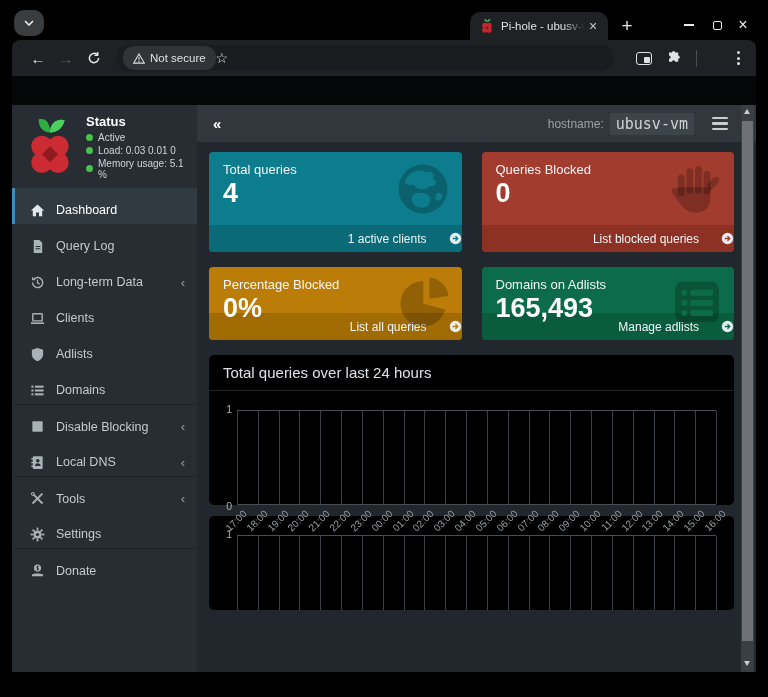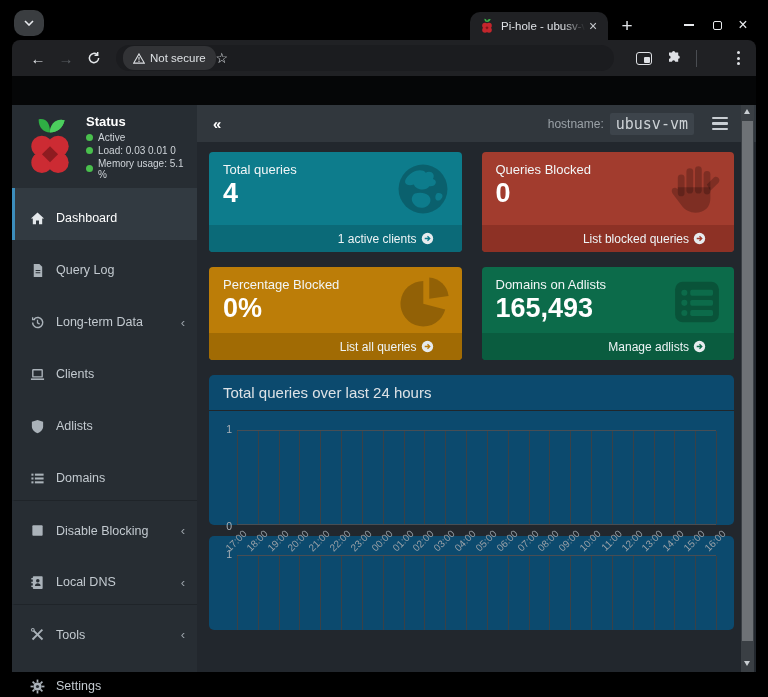--- a/index.html
+++ b/index.html
@@ -55,21 +55,21 @@
          font-size:19px;letter-spacing:.2px;}
   .brand b{font-weight:700;} .brand span{font-weight:300;}
   .status-panel{height:83px;display:flex;align-items:center;padding:6px 8px 6px 12px;}
   .status-logo{width:52px;height:62px;flex:0 0 auto;margin-right:10px;}
   .status-info{flex:1;}
   .status-title{font-size:13px;font-weight:700;color:#fff;margin-bottom:3px;}
   .status-row{font-size:10px;color:#cfd4d9;display:flex;align-items:center;margin-top:2px;}
   .dot{width:7px;height:7px;border-radius:50%;background:#49c04d;margin-right:5px;flex:0 0 auto;}
 
   .menu{margin:0;padding:0;list-style:none;}
-  .menu-item{height:52px;display:flex;align-items:center;padding:8px 12px 0 15px;
+  .menu-item{height:36px;display:flex;align-items:center;padding:8px 12px 0 15px;
              font-size:12.5px;color:#c3cad0;cursor:pointer;border-left:3px solid transparent;}
   .menu-item .mi-icon{width:15px;height:15px;margin-right:11px;color:#aab2b9;display:flex;flex:0 0 auto;}
   .menu-item.active{background:#323a41;border-left-color:#3c8dbc;color:#fff;}
   .menu-item.active .mi-icon{color:#e4e8eb;}
   .menu-item.group-start{border-top:1px solid #1f2429;}
   .menu-chevron{margin-left:auto;font-size:13px;color:#9aa1a8;}
 
   .main{flex:1;display:flex;flex-direction:column;min-width:0;}
   .app-header{height:37px;background:#31373d;display:flex;align-items:center;padding:0 28px 0 16px;}
   .collapse-btn{color:#fff;font-size:15px;font-weight:700;cursor:pointer;}
@@ -80,30 +80,30 @@
   .burger i{width:16px;height:2.5px;background:#c9ced3;border-radius:1px;}
 
   .content{flex:1;background:#22272d;padding:10px 22px 0 12px;overflow:hidden;}
   .cards-row{display:flex;gap:20px;margin-bottom:15px;}
   .card{flex:1;border-radius:4px;overflow:hidden;position:relative;color:#fff;cursor:pointer;}
   .card.c0{--card:#0d7c8c;--cardf:#0b6a78;background:var(--card);}
   .card.c1{--card:#a23c2e;--cardf:#8d3125;background:var(--card);}
   .card.c2{--card:#bc7d08;--cardf:#a16b04;background:var(--card);}
   .card.c3{--card:#0c6b4a;--cardf:#0a5c3f;background:var(--card);}
   .card-body{padding:10px 14px;position:relative;}
-  .row1 .card-body{height:73px;} .row2 .card-body{height:66px;}
+  .row1 .card-body{height:73px;} .row2 .card-body{height:46px;}
   .card-title{font-size:13px;color:#f2f6f7;}
   .card-value{font-size:27px;font-weight:700;margin-top:3px;line-height:1;}
   .card-icon{position:absolute;right:10px;top:8px;width:58px;height:58px;}
   .row2 .card-icon{width:54px;height:54px;}
   .card-footer{height:27px;background:var(--cardf);display:flex;align-items:center;justify-content:flex-end;
-               padding:0 28px;font-size:12px;color:#eef4f6;gap:4px;}
+               padding:0 0;font-size:12px;color:#eef4f6;gap:22px;}
   .go-icon{width:13px;height:13px;display:flex;}
 
-  .panel{background:#0c4a6e;border-radius:5px;margin-bottom:11px;}
+  .panel{background:#000000;border-radius:5px;margin-bottom:11px;}
   .panel-header{padding:9px 14px;font-size:15px;color:#dde2e6;border-bottom:1px solid #20262b;}
   .panel.clipped{height:94px;overflow:hidden;}
   .chart{position:relative;margin:19px 14px 0 28px;height:95px;}
   .plot{position:absolute;left:0;right:4px;top:0;bottom:0;
         border-top:1px solid #474e55;border-bottom:1px solid #474e55;}
   .vline{position:absolute;top:0;bottom:0;width:1px;background:#3a4147;}
   .ytick{position:absolute;font-size:10.5px;color:#aab1b7;left:-17px;width:12px;text-align:right;}
   .ytick.top{top:-7px;} .ytick.bottom{bottom:-7px;}
   .xtick{position:absolute;top:100%;width:0;}
   .xtick span{position:absolute;right:-4px;top:4px;transform:rotate(-45deg);transform-origin:100% 0;
@@ -322,20 +322,31 @@
                     <rect x="7.1" y="0.6" width="1.8" height="3" transform="rotate(135 8 8)"></rect>
                     <rect x="7.1" y="0.6" width="1.8" height="3" transform="rotate(180 8 8)"></rect>
                     <rect x="7.1" y="0.6" width="1.8" height="3" transform="rotate(225 8 8)"></rect>
                     <rect x="7.1" y="0.6" width="1.8" height="3" transform="rotate(270 8 8)"></rect>
                     <rect x="7.1" y="0.6" width="1.8" height="3" transform="rotate(315 8 8)"></rect>
                   </g>
                   <circle cx="8" cy="8" r="1.7" fill="#272d33"></circle>
                 </svg>
               </span>
             <span>Settings</span>
+          </li>
+          <li class="menu-item group-start">
+            <span class="mi-icon">
+                <svg viewBox="0 0 16 16" width="15" height="15" fill="currentColor">
+                  <circle cx="8" cy="5.4" r="3.8"></circle>
+                  <path d="M8 2.8 V8" stroke="#272d33" stroke-width="1"></path>
+                  <path d="M9.4 3.9 C7.2 3 6.3 5 8.2 5.4 C10.1 5.8 9.3 7.8 7 6.9" stroke="#272d33" stroke-width="0.9" fill="none"></path>
+                  <path d="M2 12.4 C5 10.9 11 10.9 14 12.4 L14 14 L2 14 Z"></path>
+                </svg>
+              </span>
+            <span>Donate</span>
           </li>
         </ul>
       </div>
 
       <div class="main">
         <div class="app-header">
           <span class="collapse-btn">«</span>
           <span class="host-label">hostname:</span>
           <span class="host-chip">ubusv-vm</span>
           <span class="burger">

